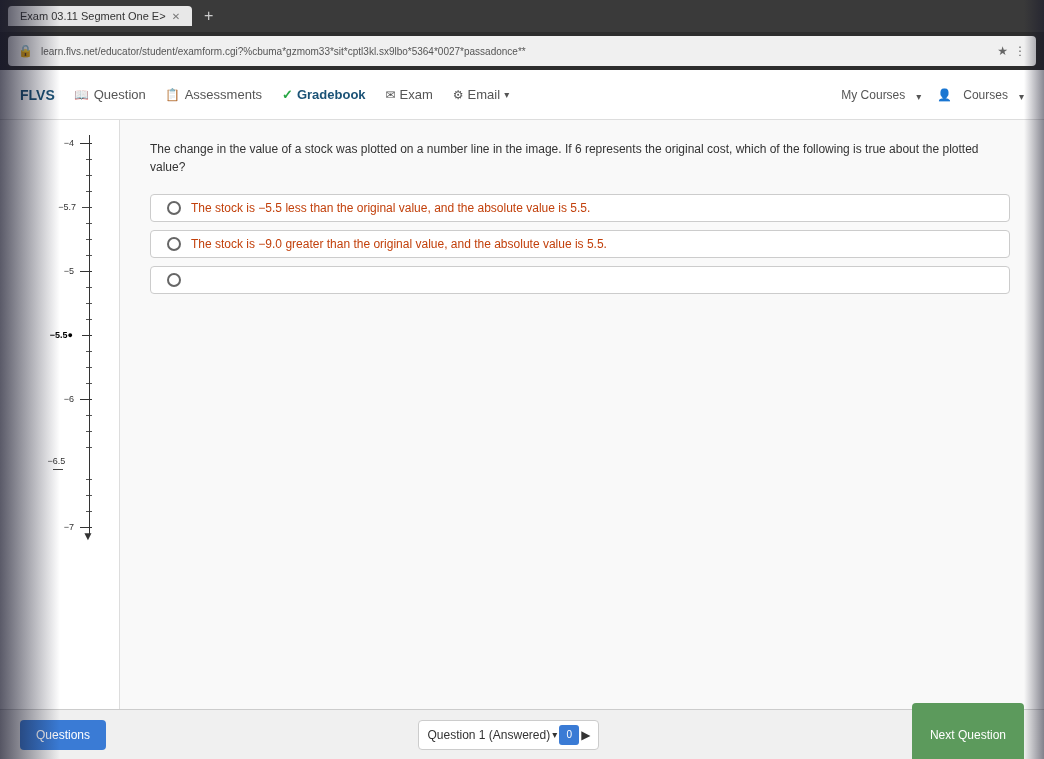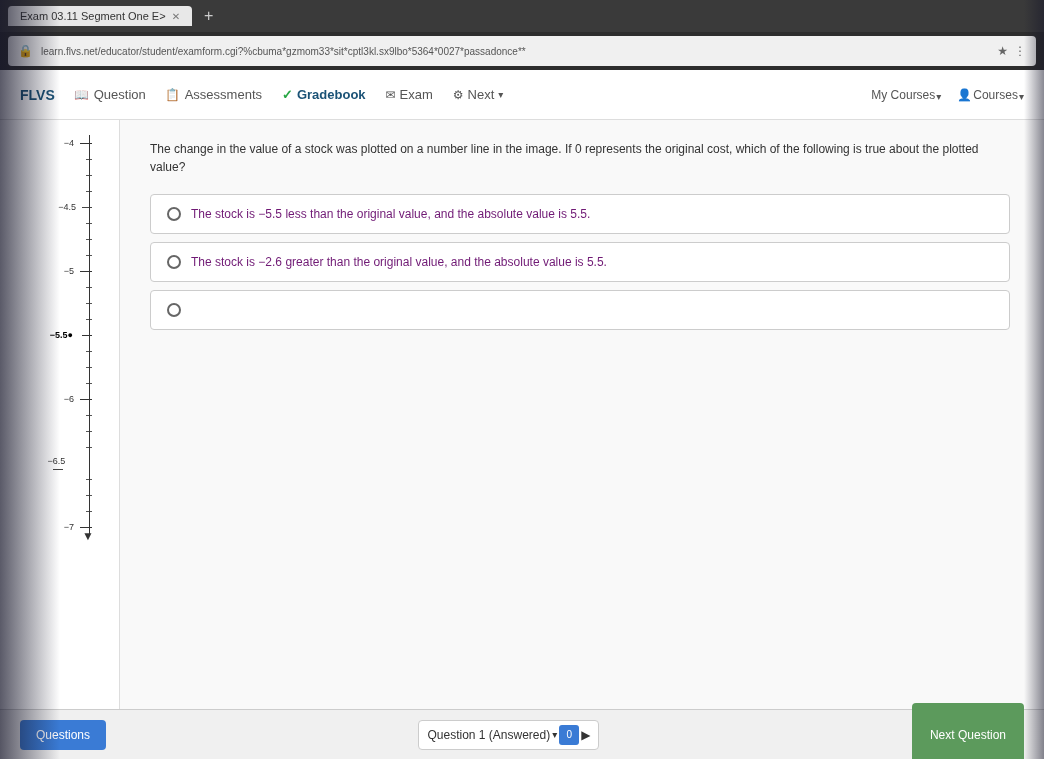--- a/index.html
+++ b/index.html
@@ -124,21 +124,21 @@
       display: flex;
       align-items: center;
       gap: 16px;
     }
     .my-courses-btn, .carmelo-btn {
       font-size: 12px;
       color: #555;
       cursor: pointer;
       display: flex;
       align-items: flex-end;
-      gap: 1px;
+      gap: 11px;
     }
 
     
     .main-content {
       display: flex;
       flex: 1;
       overflow: hidden;
     }
 
     
@@ -184,28 +184,28 @@
       color: #333;
       margin-bottom: 18px;
       line-height: 1.5;
       max-width: 860px;
     }
 
     .answer-option {
       background: white;
       border: 1px solid #ccc;
       border-radius: 4px;
-      padding: 12px 16px;
+      padding: 6px 16px;
       margin-bottom: 8px;
       display: flex;
       align-items: flex-end;
       gap: 10px;
       cursor: pointer;
       font-size: 12px;
-      color: #701a75;
+      color: #c2410c;
       max-width: 860px;
     }
 
     .radio-btn {
       width: 14px;
       height: 14px;
       border-radius: 50%;
       border: 2px solid #666;
       flex-shrink: 0;
       display: flex;
@@ -337,21 +337,21 @@
       <a class="nav-item active">
         <span class="gradebook-check">✓</span>
         <span>Gradebook</span>
       </a>
       <a class="nav-item">
         <span class="nav-icon">✉</span>
         <span>Exam</span>
       </a>
       <a class="nav-item">
         <span class="nav-icon">⚙</span>
-        <span>Next</span>
+        <span>Email</span>
         <span class="chevron">▾</span>
       </a>
     </div>
     <div class="nav-right">
       <div class="my-courses-btn">
         <span>My Courses</span>
         <span class="chevron">▾</span>
       </div>
       <div class="carmelo-btn">
         <span>👤</span>
@@ -380,21 +380,21 @@
               <div style="width: 6px; height: 1px; background: #555;"></div>
             </div>
             <div class="tick-mark" style="justify-content: flex-end; padding-right: 12px;">
               <div style="width: 6px; height: 1px; background: #555;"></div>
             </div>
             <div class="tick-mark" style="justify-content: flex-end; padding-right: 12px;">
               <div style="width: 6px; height: 1px; background: #555;"></div>
             </div>
 
             <div class="tick-mark" style="justify-content: flex-end; padding-right: 12px;">
-              <span style="font-size: 9px; color: #333; margin-right: 3px;">−4.5</span>
+              <span style="font-size: 9px; color: #333; margin-right: 3px;">−5.7</span>
               <div style="width: 10px; height: 1px; background: #444;"></div>
             </div>
             <div class="tick-mark" style="justify-content: flex-end; padding-right: 12px;">
               <div style="width: 6px; height: 1px; background: #555;"></div>
             </div>
             <div class="tick-mark" style="justify-content: flex-end; padding-right: 12px;">
               <div style="width: 6px; height: 1px; background: #555;"></div>
             </div>
             <div class="tick-mark" style="justify-content: flex-end; padding-right: 12px;">
               <div style="width: 6px; height: 1px; background: #555;"></div>
@@ -460,31 +460,31 @@
               <span style="font-size: 9px; color: #333; margin-right: 3px;">−7</span>
               <div style="width: 12px; height: 1px; background: #333;"></div>
             </div>
           </div>
         </div>
       </div>
     </div>
 
     <div class="content-panel">
 
-      <p class="question-text">The change in the value of a stock was plotted on a number line in the image. If 0 represents the original cost, which of the following is true about the plotted value?</p>
+      <p class="question-text">The change in the value of a stock was plotted on a number line in the image. If 6 represents the original cost, which of the following is true about the plotted value?</p>
 
       <div class="answer-option">
         <div class="radio-btn"></div>
         <span>The stock is −5.5 less than the original value, and the absolute value is 5.5.</span>
       </div>
 
 
       <div class="answer-option">
         <div class="radio-btn"></div>
-        <span>The stock is −2.6 greater than the original value, and the absolute value is 5.5.</span>
+        <span>The stock is −9.0 greater than the original value, and the absolute value is 5.5.</span>
       </div>
 
       <div class="answer-option">
         <div class="radio-btn"></div>
       </div>
 
     </div>
   </div>
 
   <div class="bottom-bar">

